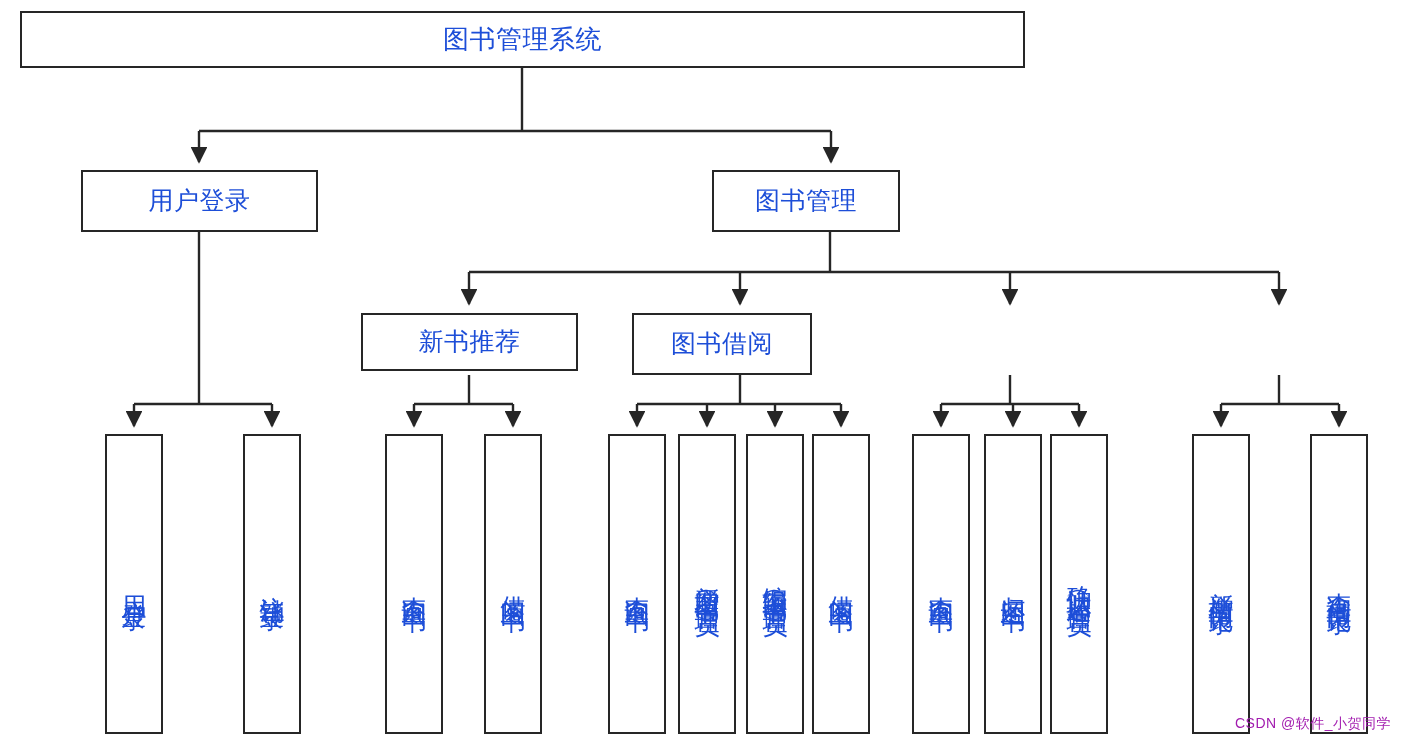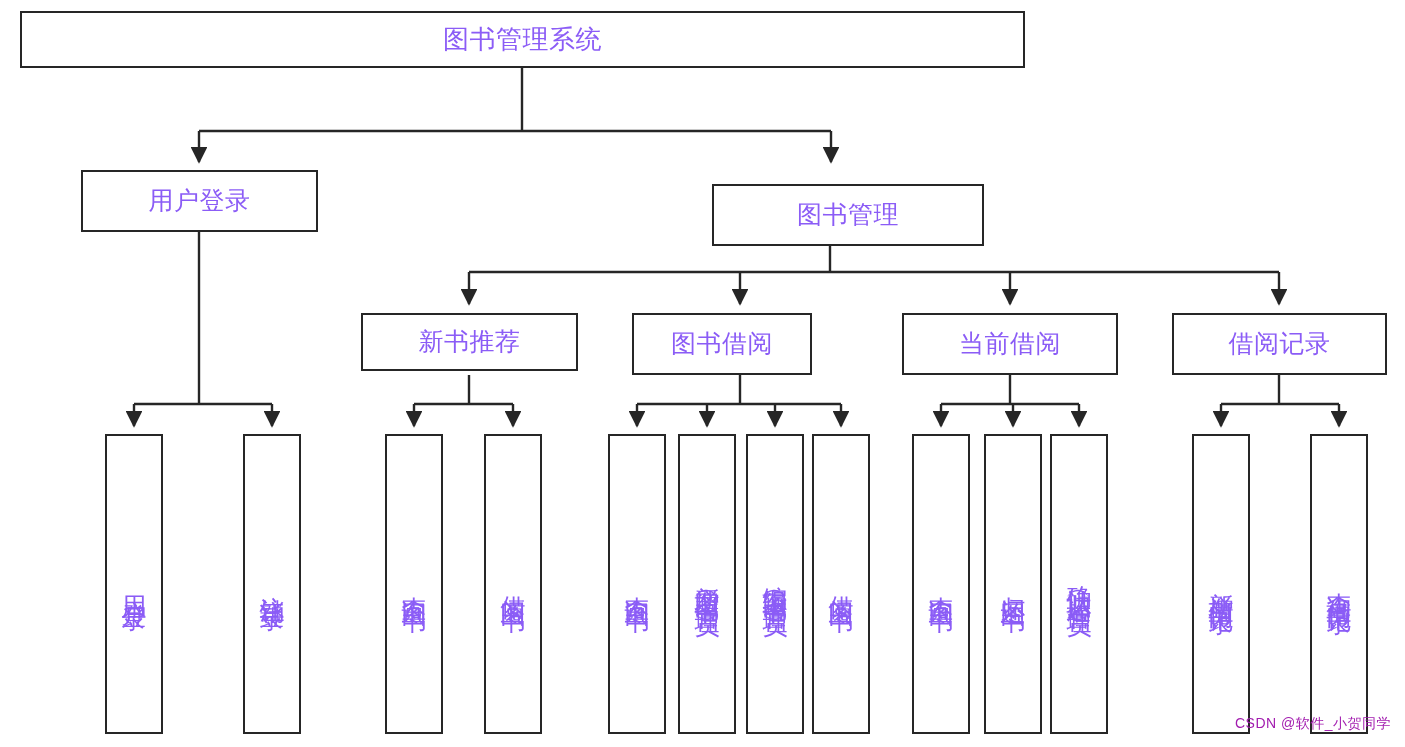--- a/index.html
+++ b/index.html
@@ -26,21 +26,21 @@
     pointer-events: none;
   }
   .node {
     position: absolute;
     box-sizing: border-box;
     border: 2px solid #262626;
     background: #ffffff;
     display: flex;
     align-items: center;
     justify-content: center;
-    color: #8b5cf6;
+    color: #1d4ed8;
     z-index: 2;
   }
   .node-label {
     display: block;
     line-height: 1.18;
     letter-spacing: 0.5px;
     white-space: nowrap;
   }
   .h-node .node-label {
     font-size: 25px;
@@ -125,35 +125,29 @@
     </g>
   </svg>
 
   <div class="node h-node root" style="left:20px; top:11px; width:1005px; height:57px;">
     <span class="node-label">图书管理系统</span>
   </div>
 
   <div class="node h-node" style="left:81px; top:170px; width:237px; height:62px;">
     <span class="node-label">用户登录</span>
   </div>
-  <div class="node h-node" style="left:712px; top:184px; width:272px; height:62px;">
+  <div class="node h-node" style="left:712px; top:170px; width:188px; height:62px;">
     <span class="node-label">图书管理</span>
   </div>
 
   <div class="node h-node" style="left:361px; top:313px; width:217px; height:58px;">
     <span class="node-label">新书推荐</span>
   </div>
   <div class="node h-node" style="left:632px; top:313px; width:180px; height:62px;">
     <span class="node-label">图书借阅</span>
-  </div>
-  <div class="node h-node" style="left:902px; top:313px; width:216px; height:62px;">
-    <span class="node-label">当前借阅</span>
-  </div>
-  <div class="node h-node" style="left:1172px; top:313px; width:215px; height:62px;">
-    <span class="node-label">借阅记录</span>
   </div>
 
   <div class="node v-node" style="left:105px; top:434px; width:58px; height:300px;">
     <span class="node-label">用户登录</span>
   </div>
   <div class="node v-node" style="left:243px; top:434px; width:58px; height:300px;">
     <span class="node-label">注销登录</span>
   </div>
   <div class="node v-node" style="left:385px; top:434px; width:58px; height:300px;">
     <span class="node-label">查询图书</span>

